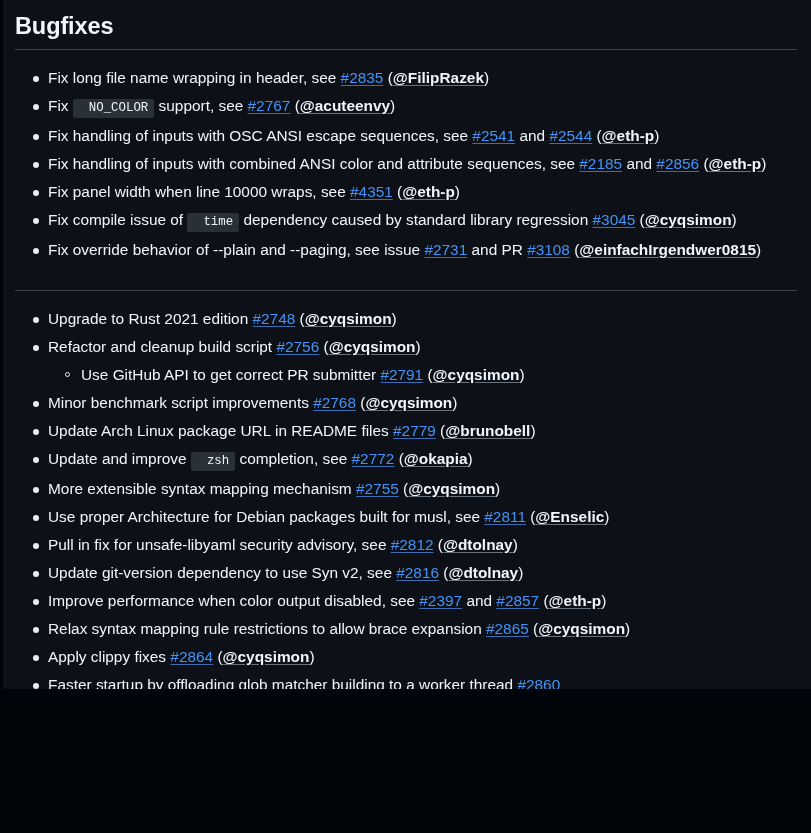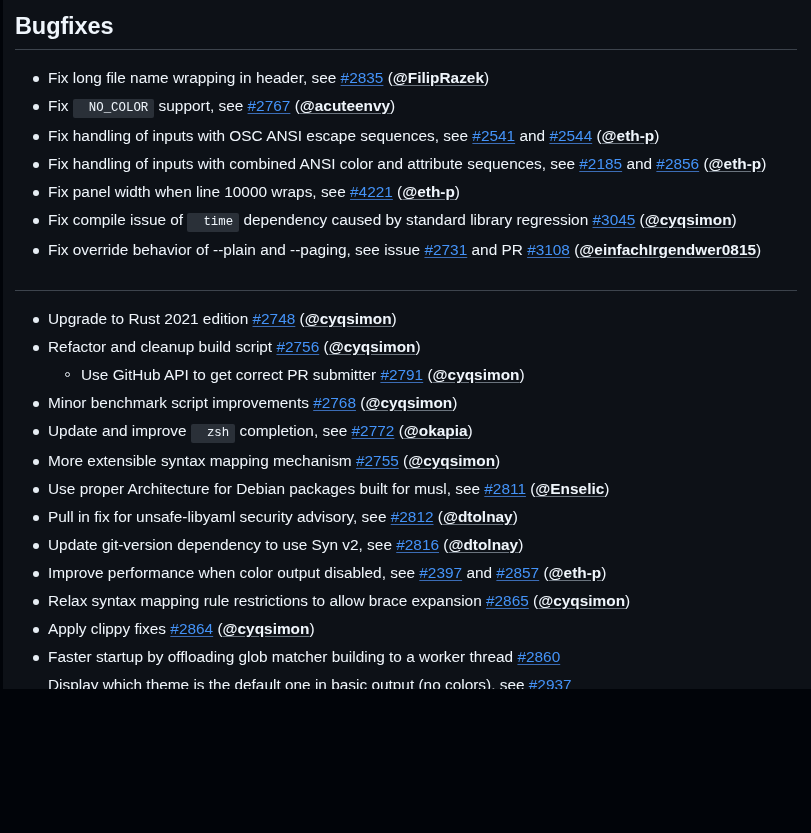--- a/index.html
+++ b/index.html
@@ -156,32 +156,33 @@
       <div class="spacer-top"></div>
       <div id="sections-mount">
           <h2 class="section-heading">Bugfixes</h2>
           <div class="heading-rule"></div>
           <div class="gap-after-rule"></div>
           <ul class="bullets">
             <li class="item"><span class="bullet-dot"></span><span>Fix long file name wrapping in header, see </span><a class="issue-link" href="#">#2835</a><span> (</span><a class="mention-link" href="#">@FilipRazek</a><span>)</span></li>
             <li class="item"><span class="bullet-dot"></span><span>Fix </span><code class="inline-code">NO_COLOR</code><span> support, see </span><a class="issue-link" href="#">#2767</a><span> (</span><a class="mention-link" href="#">@acuteenvy</a><span>)</span></li>
             <li class="item"><span class="bullet-dot"></span><span>Fix handling of inputs with OSC ANSI escape sequences, see </span><a class="issue-link" href="#">#2541</a><span> and </span><a class="issue-link" href="#">#2544</a><span> (</span><a class="mention-link" href="#">@eth-p</a><span>)</span></li>
             <li class="item"><span class="bullet-dot"></span><span>Fix handling of inputs with combined ANSI color and attribute sequences, see </span><a class="issue-link" href="#">#2185</a><span> and </span><a class="issue-link" href="#">#2856</a><span> (</span><a class="mention-link" href="#">@eth-p</a><span>)</span></li>
-            <li class="item"><span class="bullet-dot"></span><span>Fix panel width when line 10000 wraps, see </span><a class="issue-link" href="#">#4221</a><span> (</span><a class="mention-link" href="#">@eth-p</a><span>)</span></li>
+            <li class="item"><span class="bullet-dot"></span><span>Fix panel width when line 10000 wraps, see </span><a class="issue-link" href="#">#4351</a><span> (</span><a class="mention-link" href="#">@eth-p</a><span>)</span></li>
             <li class="item"><span class="bullet-dot"></span><span>Fix compile issue of </span><code class="inline-code">time</code><span> dependency caused by standard library regression </span><a class="issue-link" href="#">#3045</a><span> (</span><a class="mention-link" href="#">@cyqsimon</a><span>)</span></li>
             <li class="item"><span class="bullet-dot"></span><span>Fix override behavior of --plain and --paging, see issue </span><a class="issue-link" href="#">#2731</a><span> and PR </span><a class="issue-link" href="#">#3108</a><span> (</span><a class="mention-link" href="#">@einfachIrgendwer0815</a><span>)</span></li>
           </ul>
           <div class="gap-between-sections"></div>
           <div class="heading-rule"></div>
           <div class="gap-after-rule"></div>
           <ul class="bullets">
             <li class="item"><span class="bullet-dot"></span><span>Upgrade to Rust 2021 edition </span><a class="issue-link" href="#">#2748</a><span> (</span><a class="mention-link" href="#">@cyqsimon</a><span>)</span></li>
             <li class="item"><span class="bullet-dot"></span><span>Refactor and cleanup build script </span><a class="issue-link" href="#">#2756</a><span> (</span><a class="mention-link" href="#">@cyqsimon</a><span>)</span></li>
             <li class="item sub"><span class="bullet-dot"></span><span>Use GitHub API to get correct PR submitter </span><a class="issue-link" href="#">#2791</a><span> (</span><a class="mention-link" href="#">@cyqsimon</a><span>)</span></li>
             <li class="item"><span class="bullet-dot"></span><span>Minor benchmark script improvements </span><a class="issue-link" href="#">#2768</a><span> (</span><a class="mention-link" href="#">@cyqsimon</a><span>)</span></li>
+            <li class="item"><span class="bullet-dot"></span><span>Update Arch Linux package URL in README files </span><a class="issue-link" href="#">#2779</a><span> (</span><a class="mention-link" href="#">@brunobell</a><span>)</span></li>
             <li class="item"><span class="bullet-dot"></span><span>Update and improve </span><code class="inline-code">zsh</code><span> completion, see </span><a class="issue-link" href="#">#2772</a><span> (</span><a class="mention-link" href="#">@okapia</a><span>)</span></li>
             <li class="item"><span class="bullet-dot"></span><span>More extensible syntax mapping mechanism </span><a class="issue-link" href="#">#2755</a><span> (</span><a class="mention-link" href="#">@cyqsimon</a><span>)</span></li>
             <li class="item"><span class="bullet-dot"></span><span>Use proper Architecture for Debian packages built for musl, see </span><a class="issue-link" href="#">#2811</a><span> (</span><a class="mention-link" href="#">@Enselic</a><span>)</span></li>
             <li class="item"><span class="bullet-dot"></span><span>Pull in fix for unsafe-libyaml security advisory, see </span><a class="issue-link" href="#">#2812</a><span> (</span><a class="mention-link" href="#">@dtolnay</a><span>)</span></li>
             <li class="item"><span class="bullet-dot"></span><span>Update git-version dependency to use Syn v2, see </span><a class="issue-link" href="#">#2816</a><span> (</span><a class="mention-link" href="#">@dtolnay</a><span>)</span></li>
             <li class="item"><span class="bullet-dot"></span><span>Improve performance when color output disabled, see </span><a class="issue-link" href="#">#2397</a><span> and </span><a class="issue-link" href="#">#2857</a><span> (</span><a class="mention-link" href="#">@eth-p</a><span>)</span></li>
             <li class="item"><span class="bullet-dot"></span><span>Relax syntax mapping rule restrictions to allow brace expansion </span><a class="issue-link" href="#">#2865</a><span> (</span><a class="mention-link" href="#">@cyqsimon</a><span>)</span></li>
             <li class="item"><span class="bullet-dot"></span><span>Apply clippy fixes </span><a class="issue-link" href="#">#2864</a><span> (</span><a class="mention-link" href="#">@cyqsimon</a><span>)</span></li>
             <li class="item"><span class="bullet-dot"></span><span>Faster startup by offloading glob matcher building to a worker thread </span><a class="issue-link" href="#">#2860</a></li>
             <li class="item"><span>Display which theme is the default one in basic output (no colors), see </span><a class="issue-link" href="#">#2937</a></li>

